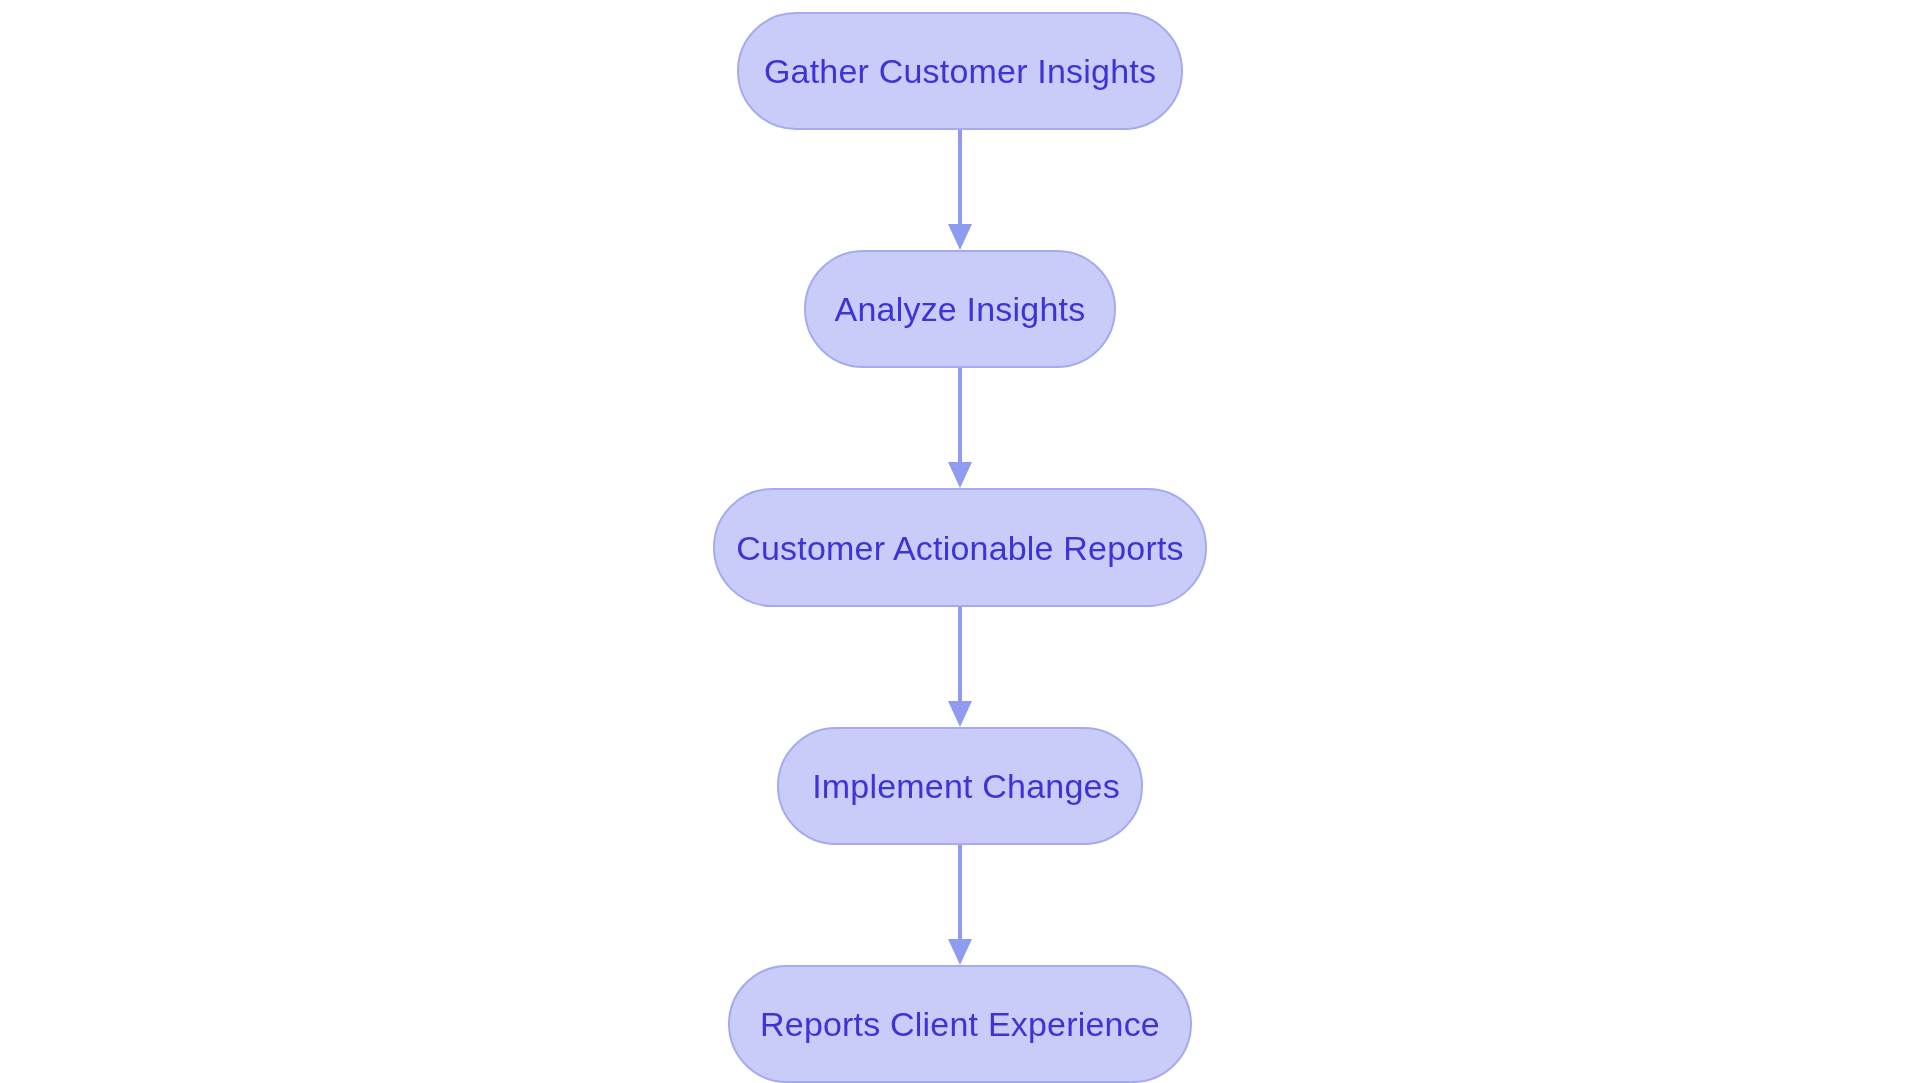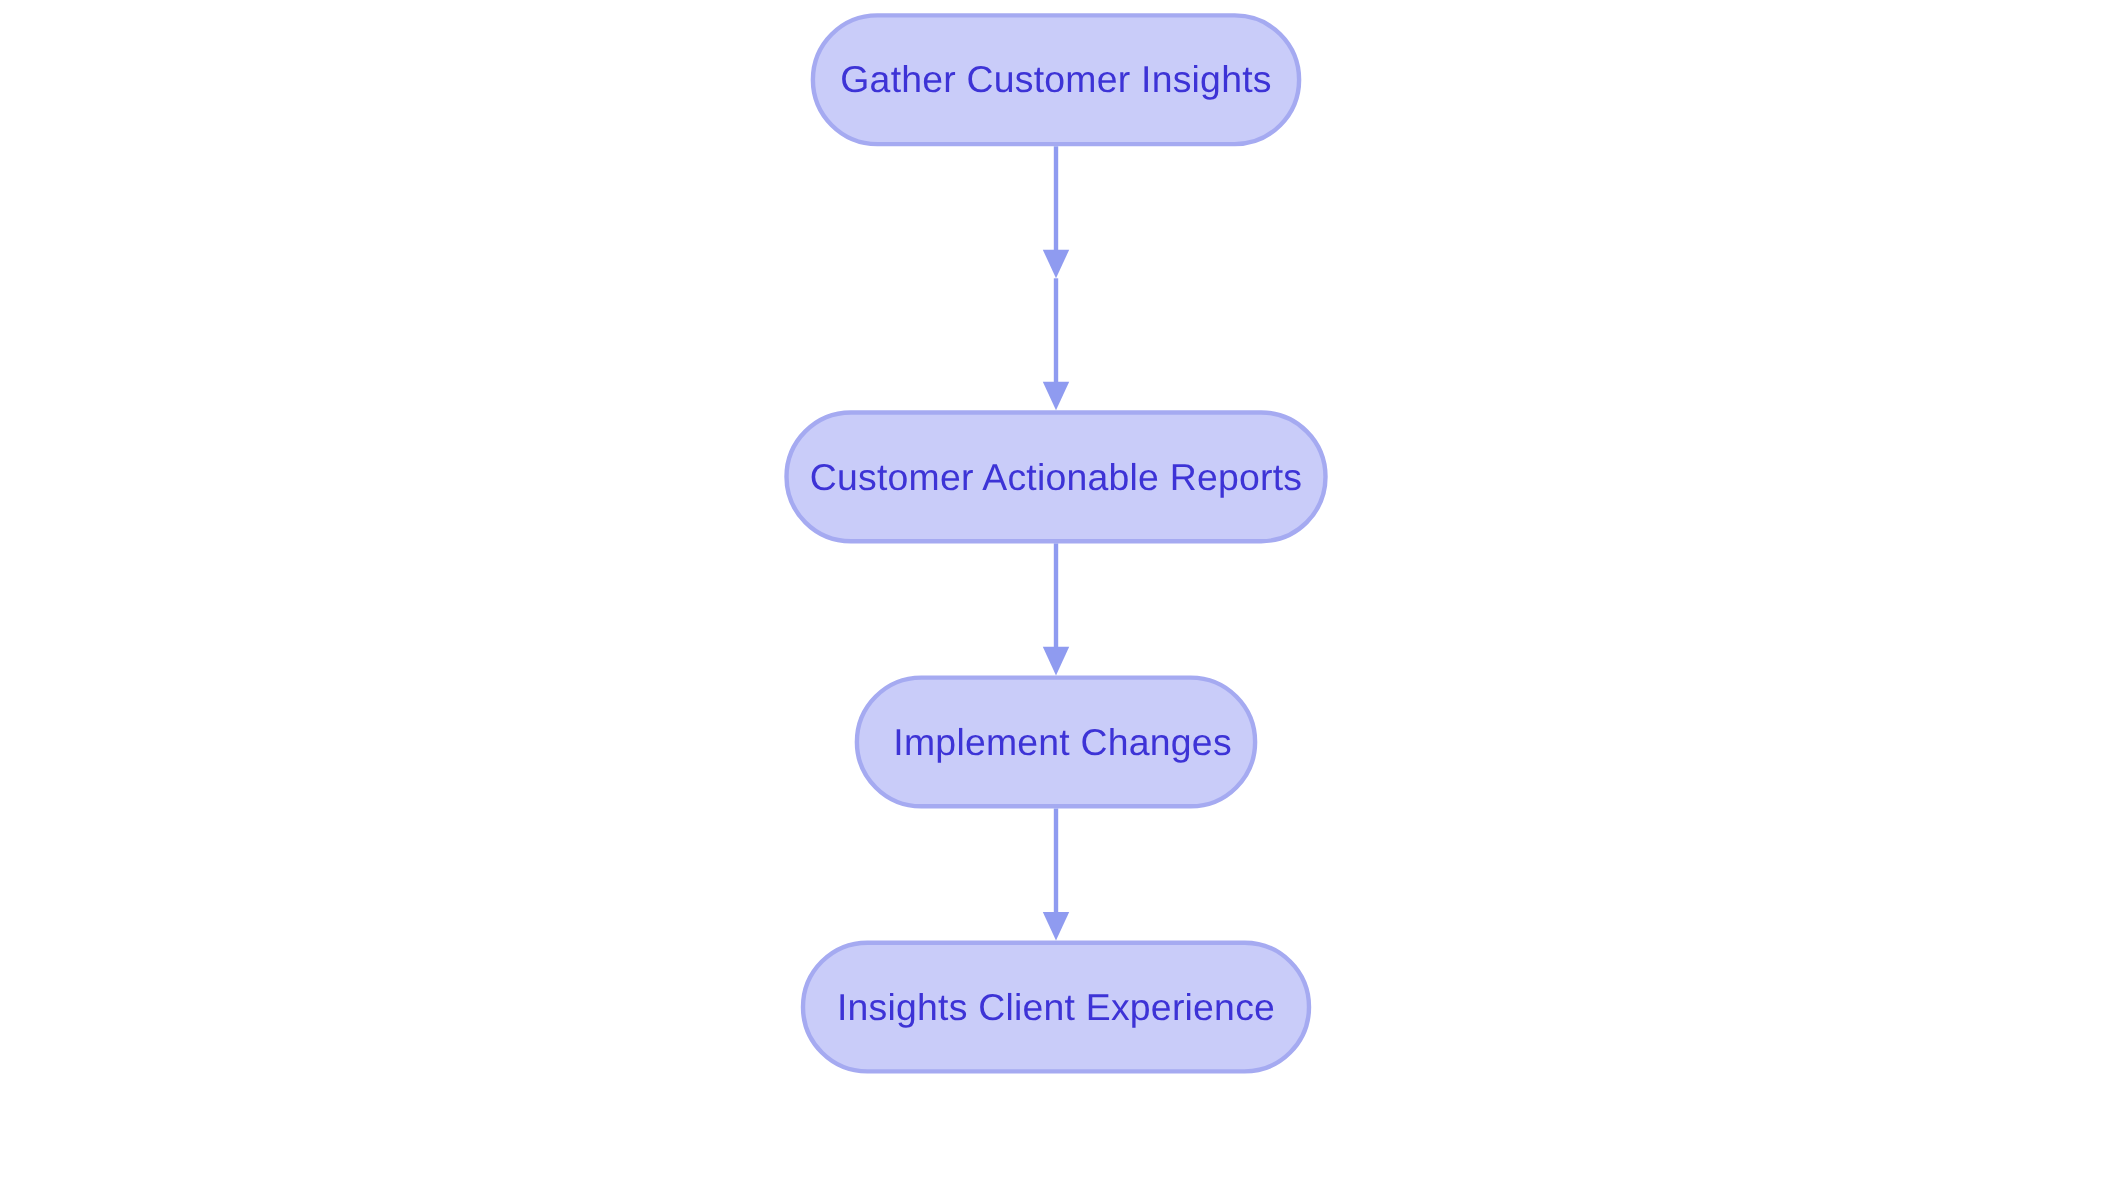--- a/index.html
+++ b/index.html
@@ -35,21 +35,21 @@
   }
 
   .node {
     box-sizing: border-box;
     display: flex;
     align-items: center;
     justify-content: center;
     height: 121px;
     border-radius: 9999px;
     background: #c9ccf9;
-    border: 4px solid #0c4a6e;
+    border: 2px solid #0c4a6e;
     padding: 0 46px;
     white-space: nowrap;
   }
 
   .node-label {
     color: #3d33d6;
     font-size: 34px;
     font-weight: 400;
     letter-spacing: 0.2px;
     line-height: 1;
@@ -84,20 +84,23 @@
       <span class="node-label" style="color: rgb(61, 51, 214);">Gather Customer Insights</span>
     </div>
 
     <div class="connector">
       <svg width="40" height="120" viewBox="0 0 40 120" aria-hidden="true">
         <line x1="20" y1="0" x2="20" y2="100" stroke="#8f9bf0" stroke-width="4"></line>
         <polygon points="20,120 8,94 32,94" fill="#8f9bf0"></polygon>
       </svg>
     </div>
 
+    <div class="node" id="node-1" style="width: 312px; background: rgb(201, 204, 249); border-color: rgb(165, 170, 241);">
+      <span class="node-label" style="color: rgb(61, 51, 214);">Analyze Insights</span>
+    </div>
 
     <div class="connector">
       <svg width="40" height="120" viewBox="0 0 40 120" aria-hidden="true">
         <line x1="20" y1="0" x2="20" y2="100" stroke="#8f9bf0" stroke-width="4"></line>
         <polygon points="20,120 8,94 32,94" fill="#8f9bf0"></polygon>
       </svg>
     </div>
 
     <div class="node" id="node-2" style="width: 494px; background: rgb(201, 204, 249); border-color: rgb(165, 170, 241);">
       <span class="node-label" style="color: rgb(61, 51, 214);">Customer Actionable Reports</span>
@@ -115,17 +118,17 @@
     </div>
 
     <div class="connector">
       <svg width="40" height="120" viewBox="0 0 40 120" aria-hidden="true">
         <line x1="20" y1="0" x2="20" y2="100" stroke="#8f9bf0" stroke-width="4"></line>
         <polygon points="20,120 8,94 32,94" fill="#8f9bf0"></polygon>
       </svg>
     </div>
 
     <div class="node" id="node-4" style="width: 464px; background: rgb(201, 204, 249); border-color: rgb(165, 170, 241);">
-      <span class="node-label" style="color: rgb(61, 51, 214);">Insights Client Experience</span>
+      <span class="node-label" style="color: rgb(61, 51, 214);">Reports Client Experience</span>
     </div>
 
   </div>
 </div>
 
 </body></html>

